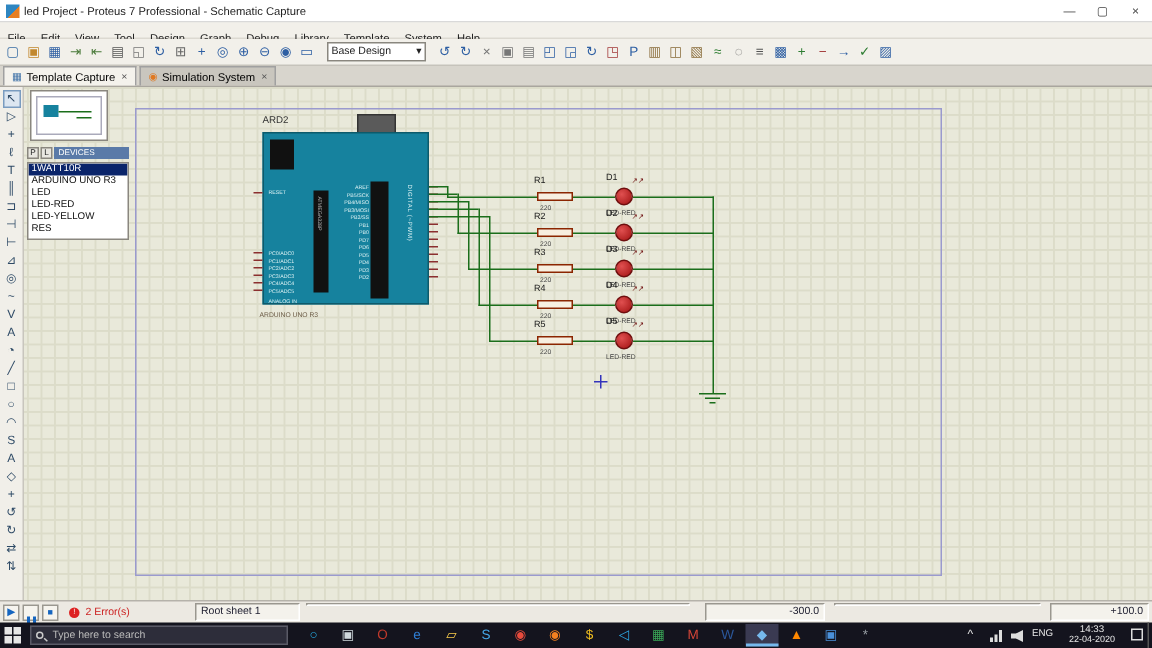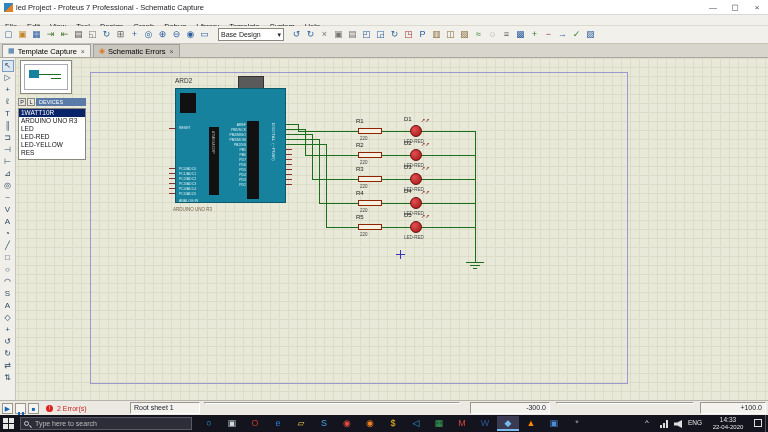--- a/index.html
+++ b/index.html
@@ -114,21 +114,21 @@
 </div>
 
 <div id="tabbar" class="abs">
   <div class="tab active">
     <span class="ticon" style="color:#3a6ea5">▦</span>
     <span>Template Capture</span>
     <span class="tclose">×</span>
   </div>
   <div class="tab inactive">
     <span class="ticon" style="color:#e07820">◉</span>
-    <span>Schematic Errors</span>
+    <span>Simulation System</span>
     <span class="tclose">×</span>
   </div>
 </div>
 
 <div id="main" class="abs">
   <div id="sheet-border"></div>
 
   <div id="toolstrip">
       <div class="tool pressed">↖</div>
       <div class="tool">▷</div>

